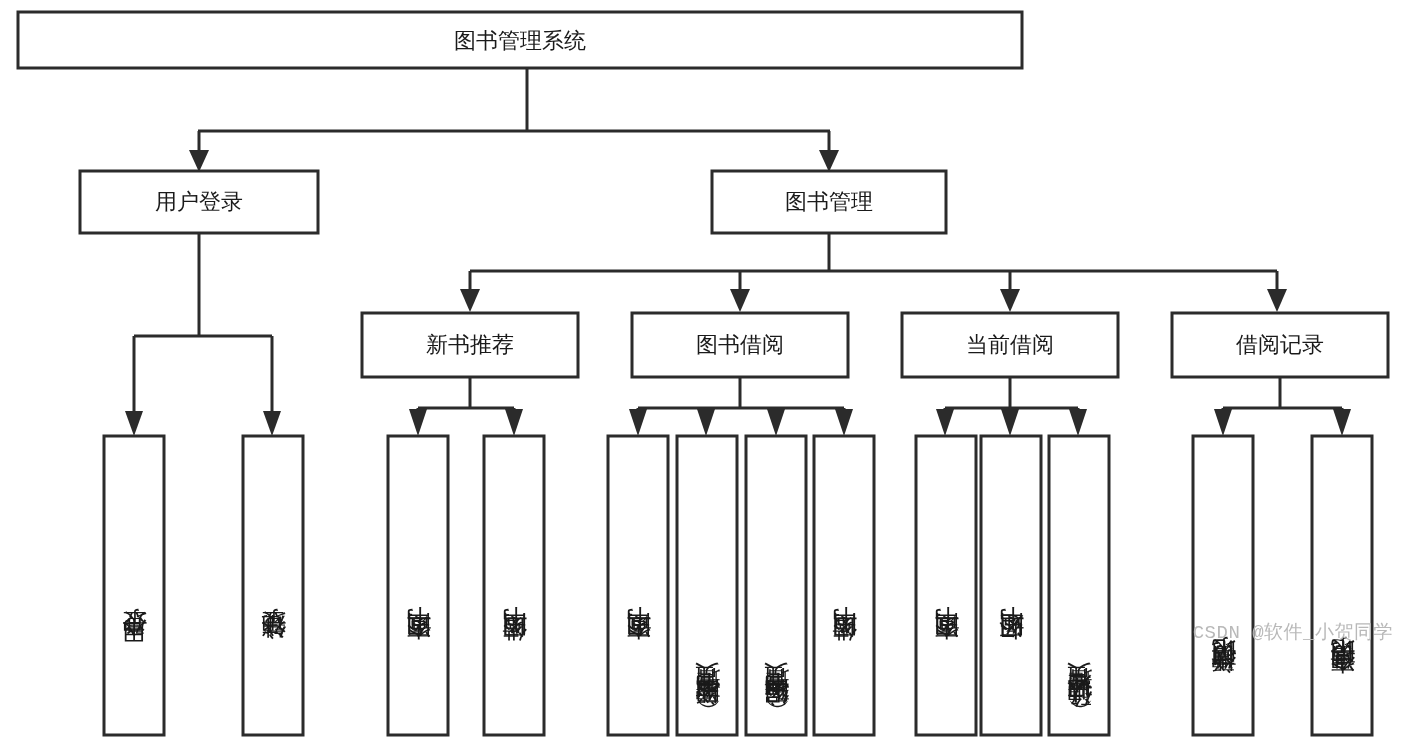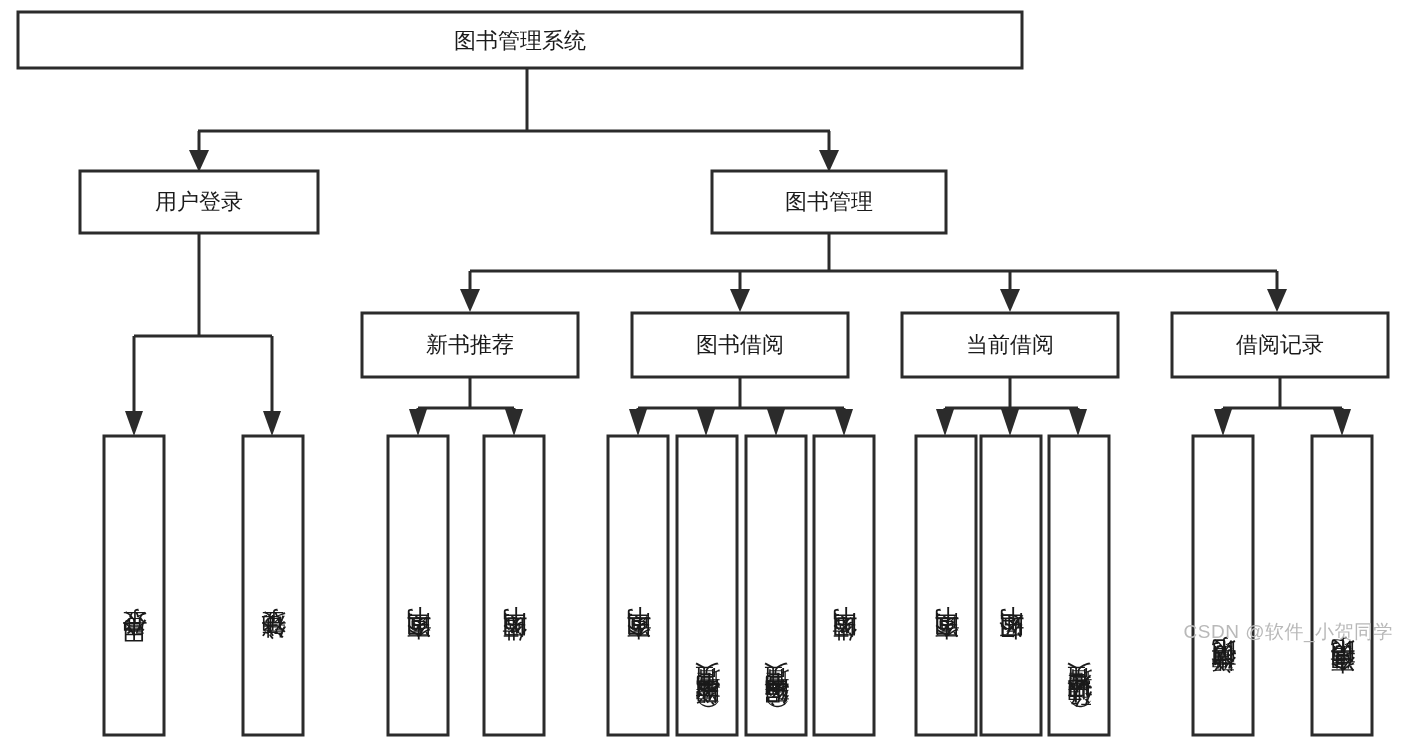--- a/index.html
+++ b/index.html
@@ -68,21 +68,21 @@
     color: #1a1a1a;
     white-space: nowrap;
     transform: rotate(180deg);
     padding: 0;
     margin: 0;
   }
   .watermark {
     position: absolute;
     right: 12px;
     bottom: 6px;
-    font-family: Liberation Sans, sans-serif;
+    font-family: Liberation Mono, monospace;
     font-size: 19px;
     color: #b9b9b9;
     letter-spacing: 0.5px;
     white-space: nowrap;
   }
 </style>
 </head>
 <body>
 
 <div id="diagram-root">

